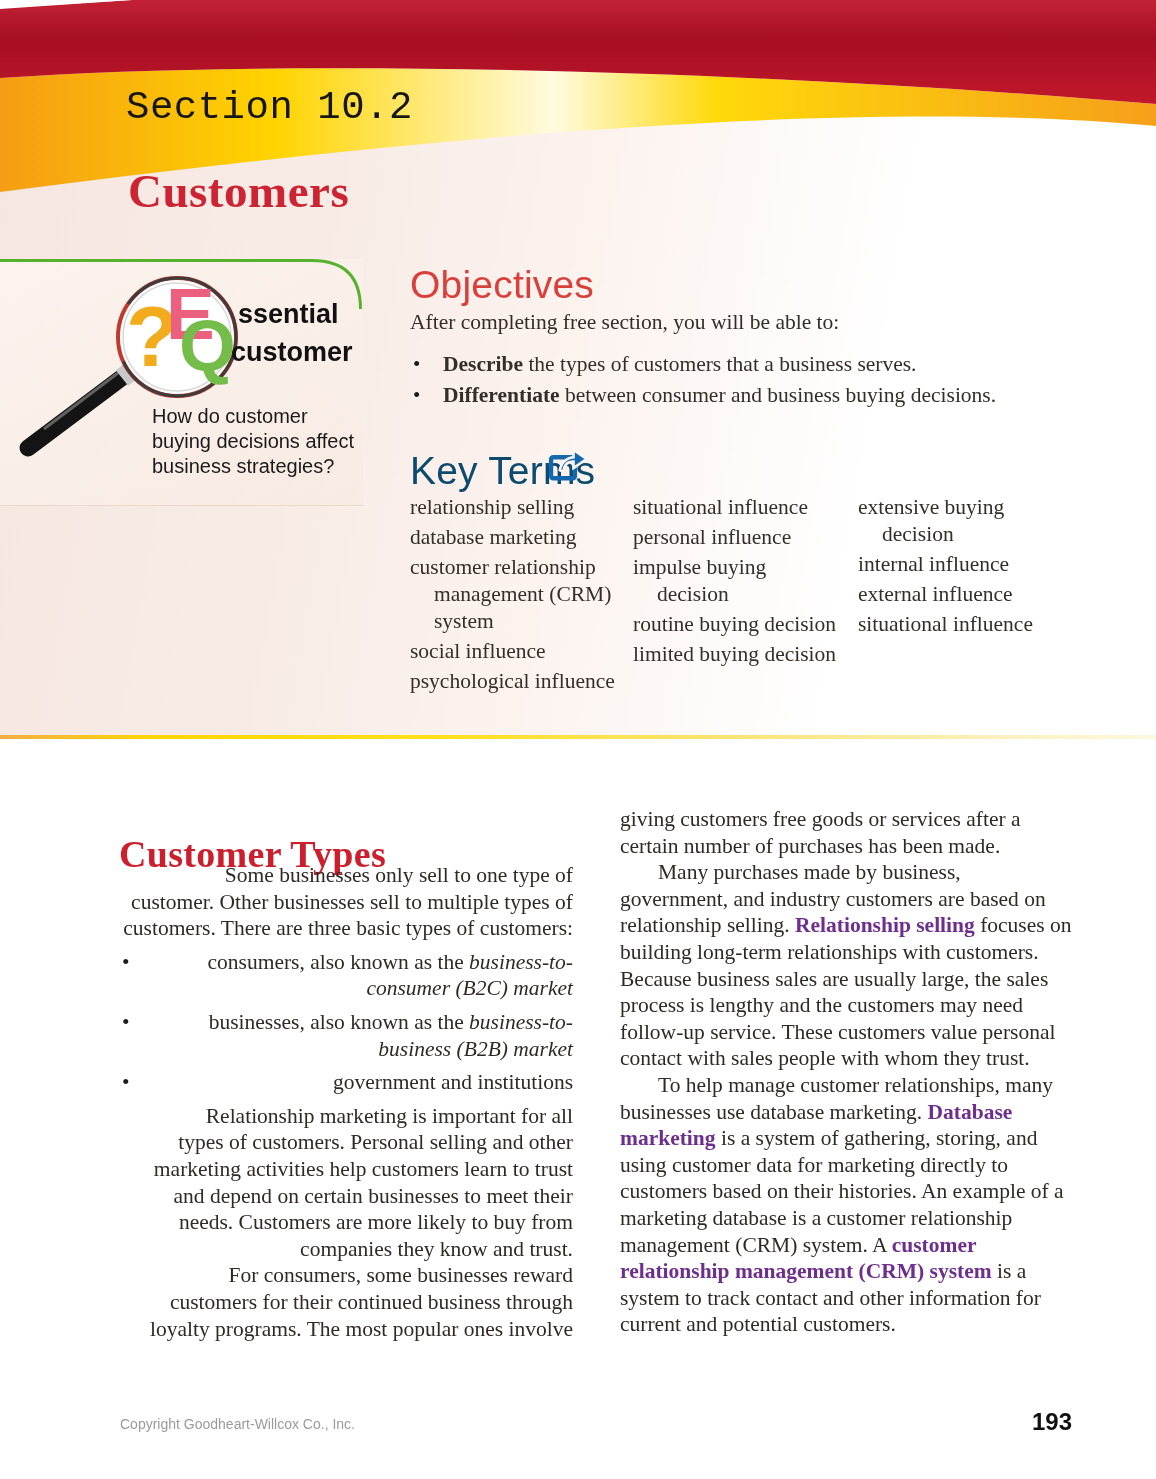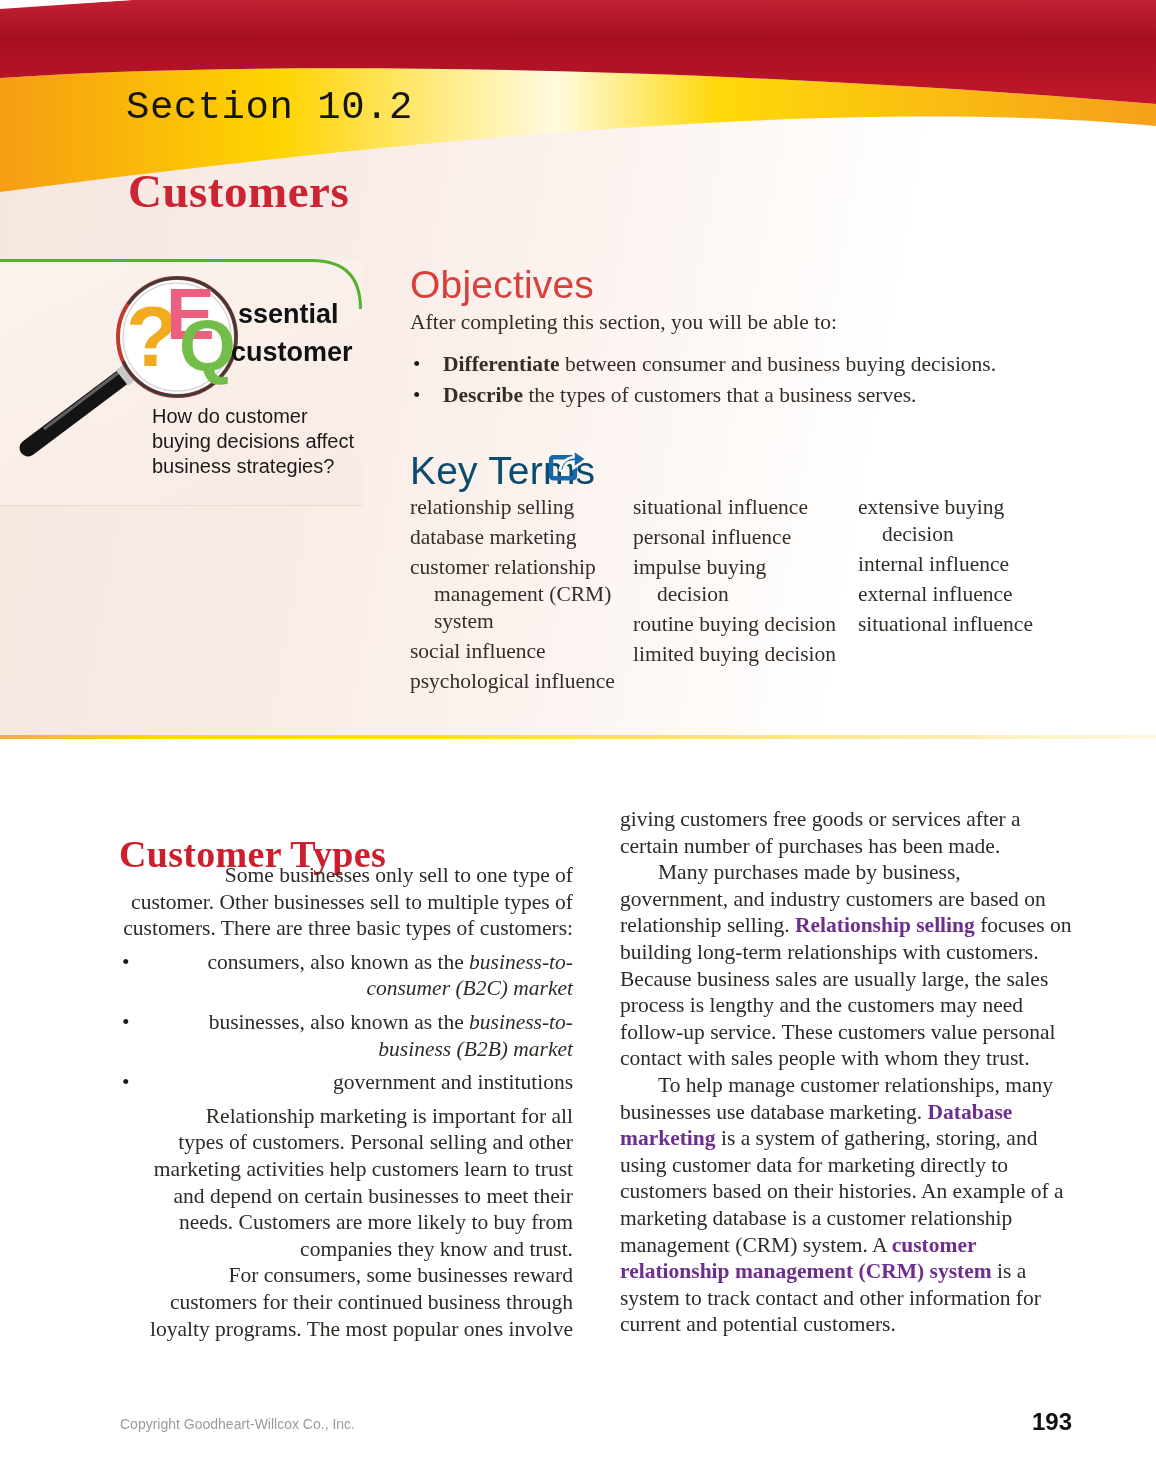--- a/index.html
+++ b/index.html
@@ -162,24 +162,24 @@
     <circle cx="177" cy="79" r="54" fill="none" stroke="#d8d8d8" stroke-width="1.5"></circle>
   </svg>
   <span class="eq-big eq-qmark">?</span>
   <span class="eq-big eq-e">E</span>
   <span class="eq-big eq-q">Q</span>
   <span class="eq-word eq-word-e">ssential</span>
   <span class="eq-word eq-word-q">customer</span>
   <div class="eq-question">How do customer buying decisions affect business strategies?</div>
 
   <div class="objectives-heading">Objectives</div>
-  <div class="objectives-lead">After completing this section, you will be able to:</div>
+  <div class="objectives-lead">After completing free section, you will be able to:</div>
   <ul class="objectives-list">
+    <li><b>Describe</b><span> the types of customers that a business serves.</span></li>
     <li><b>Differentiate</b><span> between consumer and business buying decisions.</span></li>
-    <li><b>Describe</b><span> the types of customers that a business serves.</span></li>
   </ul>
 
   <div class="key-terms-heading">Key Terms</div>
   <svg class="kt-icon" viewBox="0 0 58 50" aria-hidden="true">
     <rect x="7" y="15" width="33" height="29" rx="3" fill="none" stroke="#1668ad" stroke-width="6"></rect>
     <path d="M19 33 C21 21 31 15 38 15 V5 L56 17.5 L38 30 V21 C31 21 25 25 24 35 Z" fill="#1668ad" stroke="#fdf7f3" stroke-width="3.5"></path>
   </svg>
   <div class="kt-col kt-col-0">
     <div class="kt-term">relationship selling</div>
     <div class="kt-term">database marketing</div>

